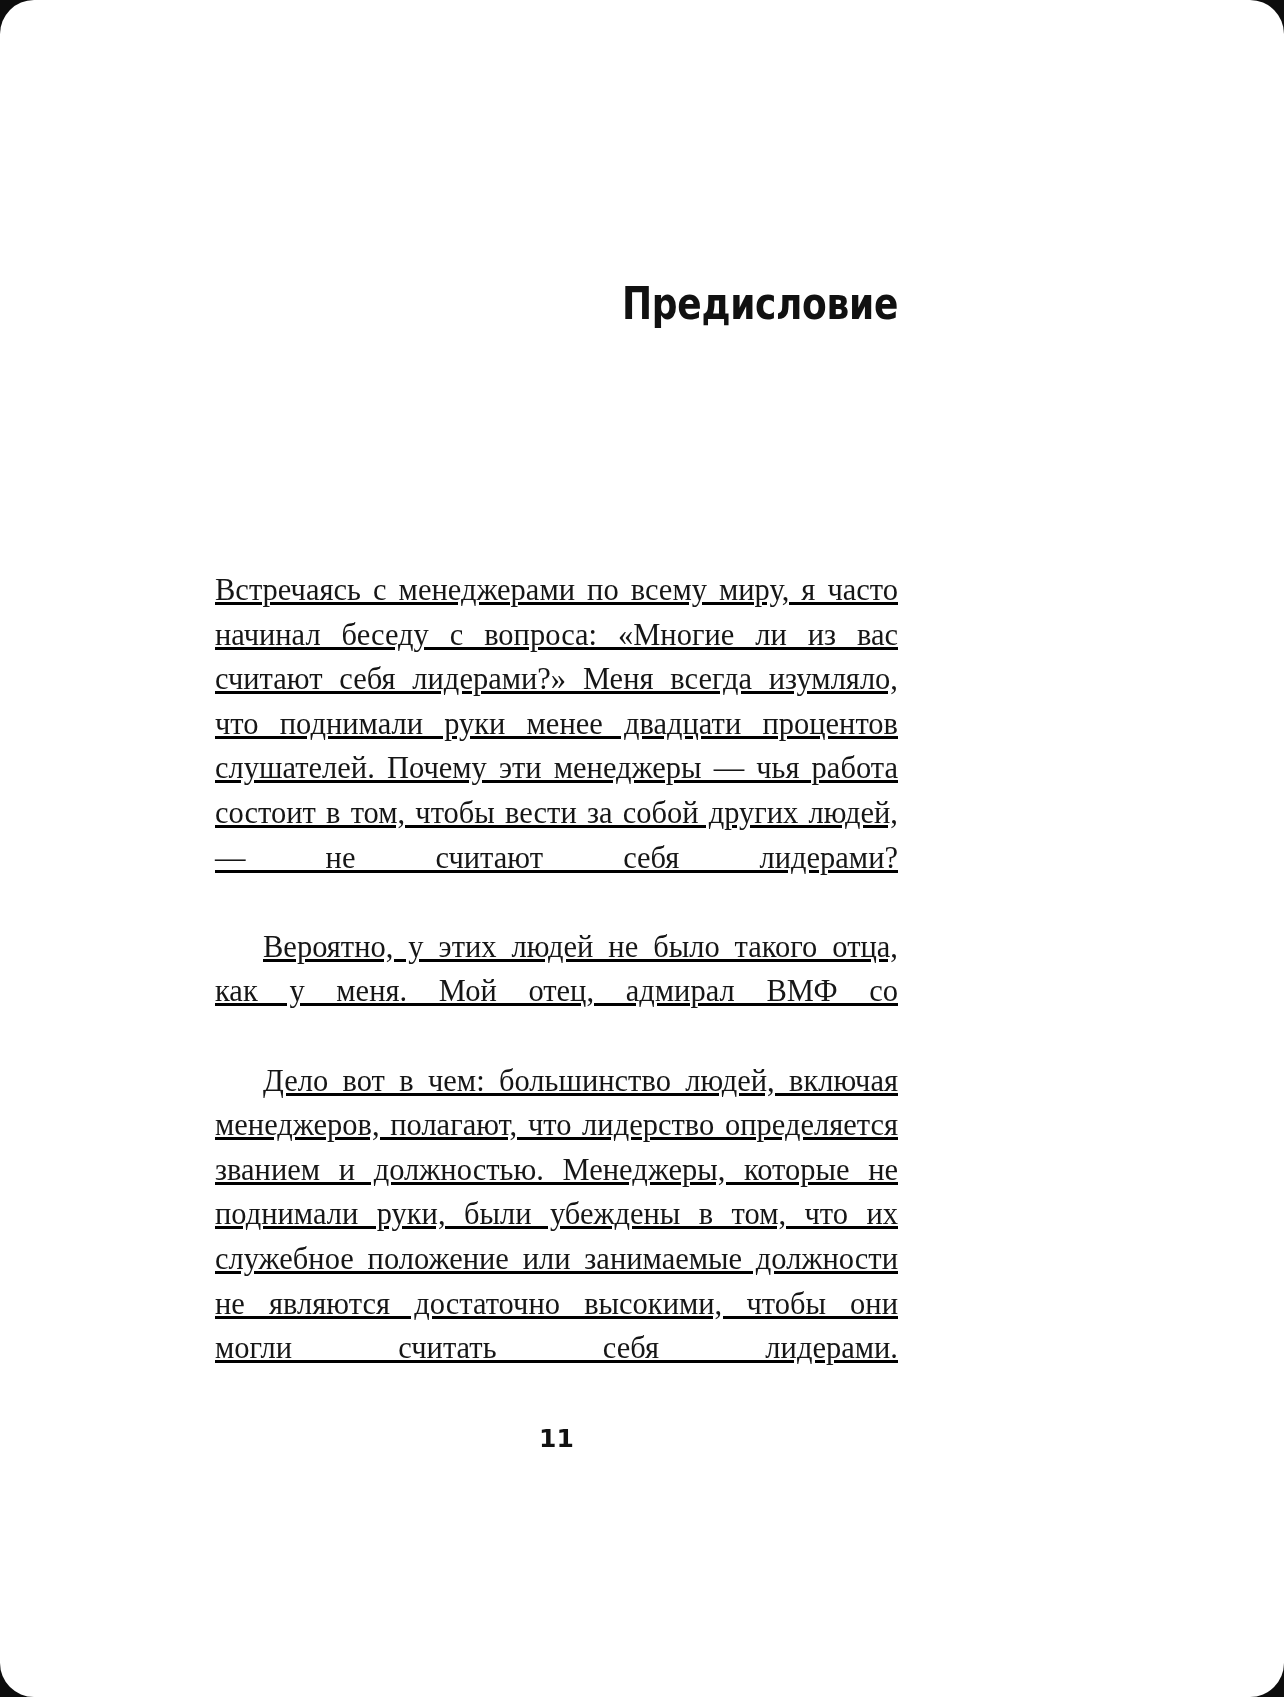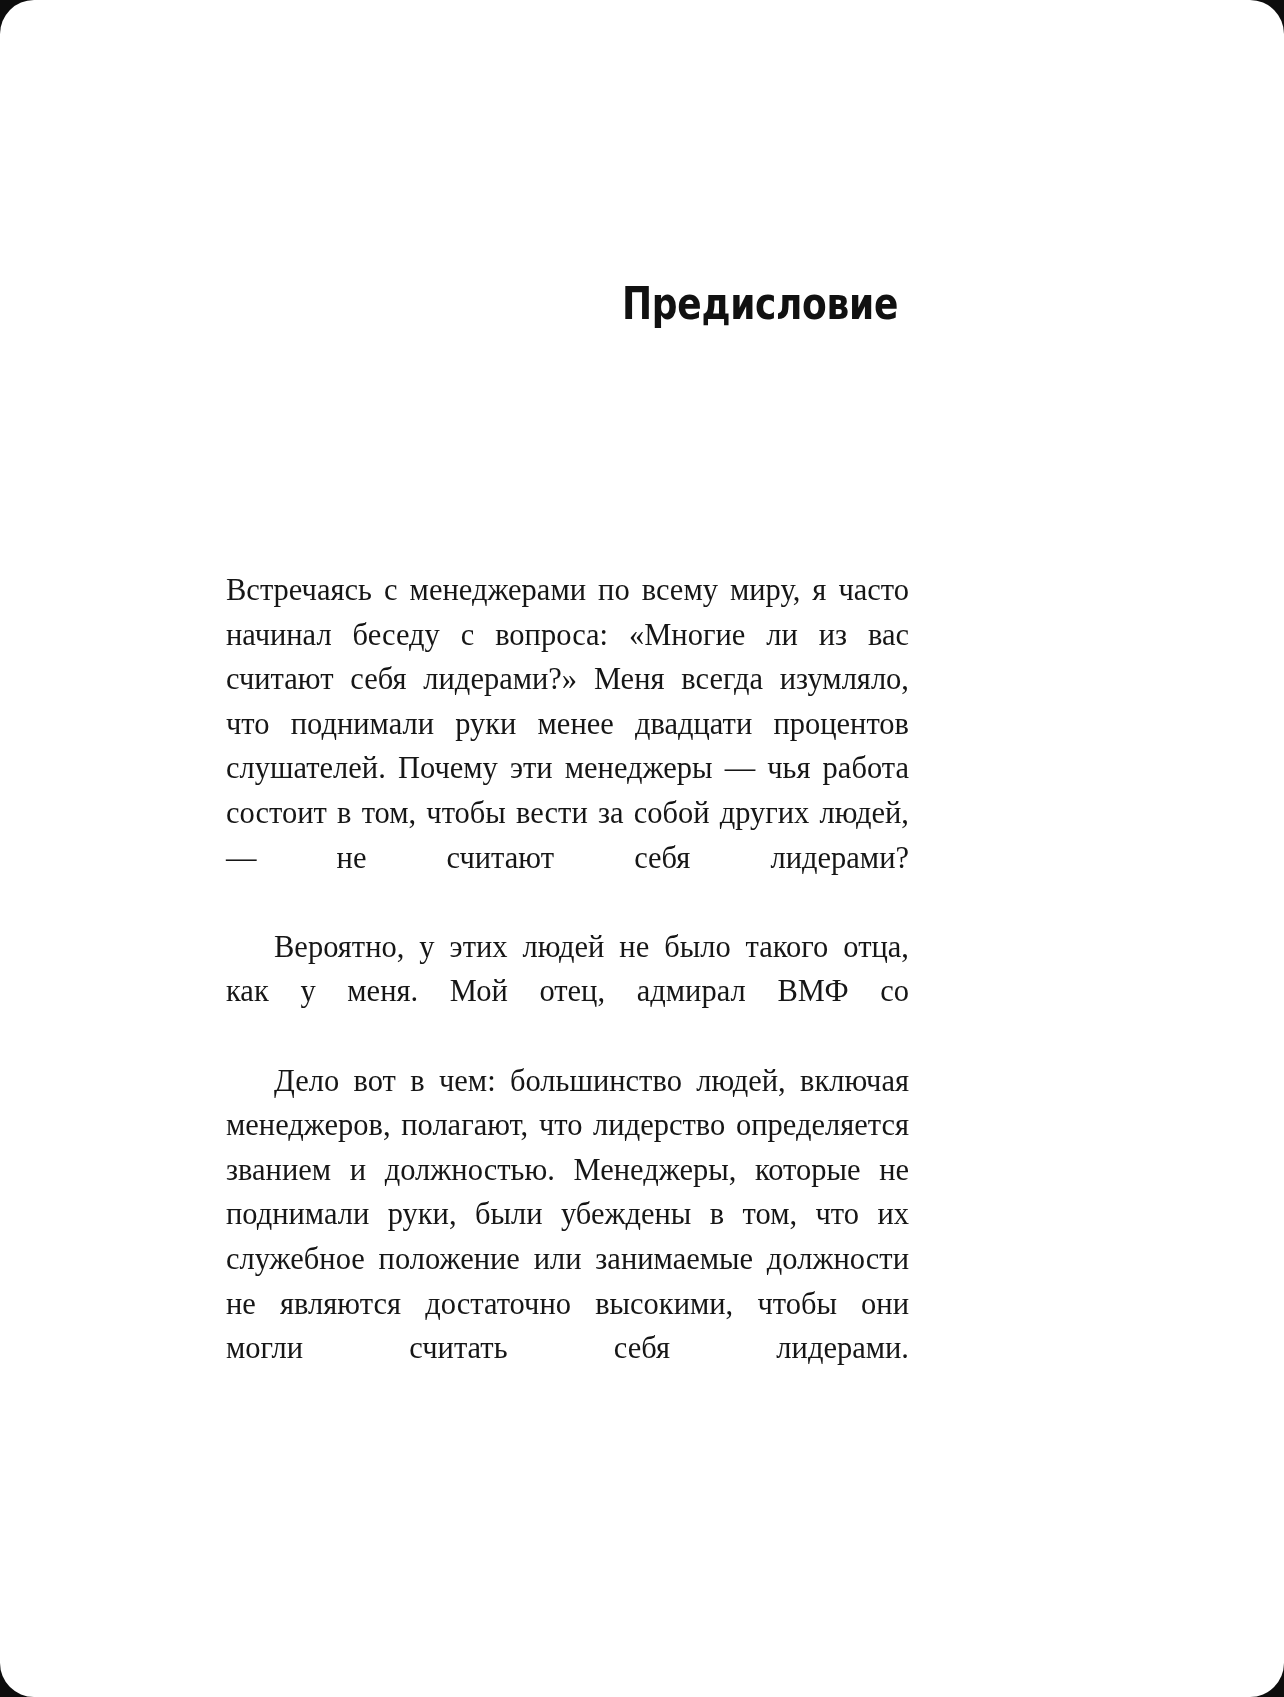--- a/index.html
+++ b/index.html
@@ -60,22 +60,23 @@
     color: #111111;
     transform: scaleX(0.80);
     transform-origin: right center;
     white-space: nowrap;
   }
 
   
   .body-copy {
     position: absolute;
     top: 568px;
-    left: 11px;
+    left: 0;
     width: 683px;
+    text-decoration: underline;
   }
 
   .para {
     margin: 0;
     font-family: "Liberation Serif", "DejaVu Serif", serif;
     font-size: 30.5px;
     line-height: 44.6px;
     color: #161616;
     text-align: justify;
     text-justify: inter-word;
@@ -120,16 +121,17 @@
     <div class="page-content">
 
       <h1 class="chapter-heading">Предисловие</h1>
 
       <div class="body-copy">
         <p class="para first">Встречаясь с менеджерами по всему миру, я часто начинал беседу с вопроса: «Многие ли из вас считают себя лидерами?» Меня всегда изумляло, что поднимали руки менее двадцати процентов слушателей. Почему эти менеджеры — чья работа состоит в том, чтобы вести за собой других людей, — не считают себя лидерами?</p>
         <p class="para indented">Вероятно, у этих людей не было такого отца, как у меня. Мой отец, адмирал ВМФ со</p>
         <p class="para indented">Дело вот в чем: большинство людей, включая менеджеров, полагают, что лидерство определяется званием и должностью. Менеджеры, которые не поднимали руки, были убеждены в том, что их служебное положение или занимаемые должности не являются достаточно высокими, чтобы они могли считать себя лидерами.</p>
       </div>
 
+      <div class="folio">11</div>
 
     </div>
   </div>
 </div>
 
 </body></html>

